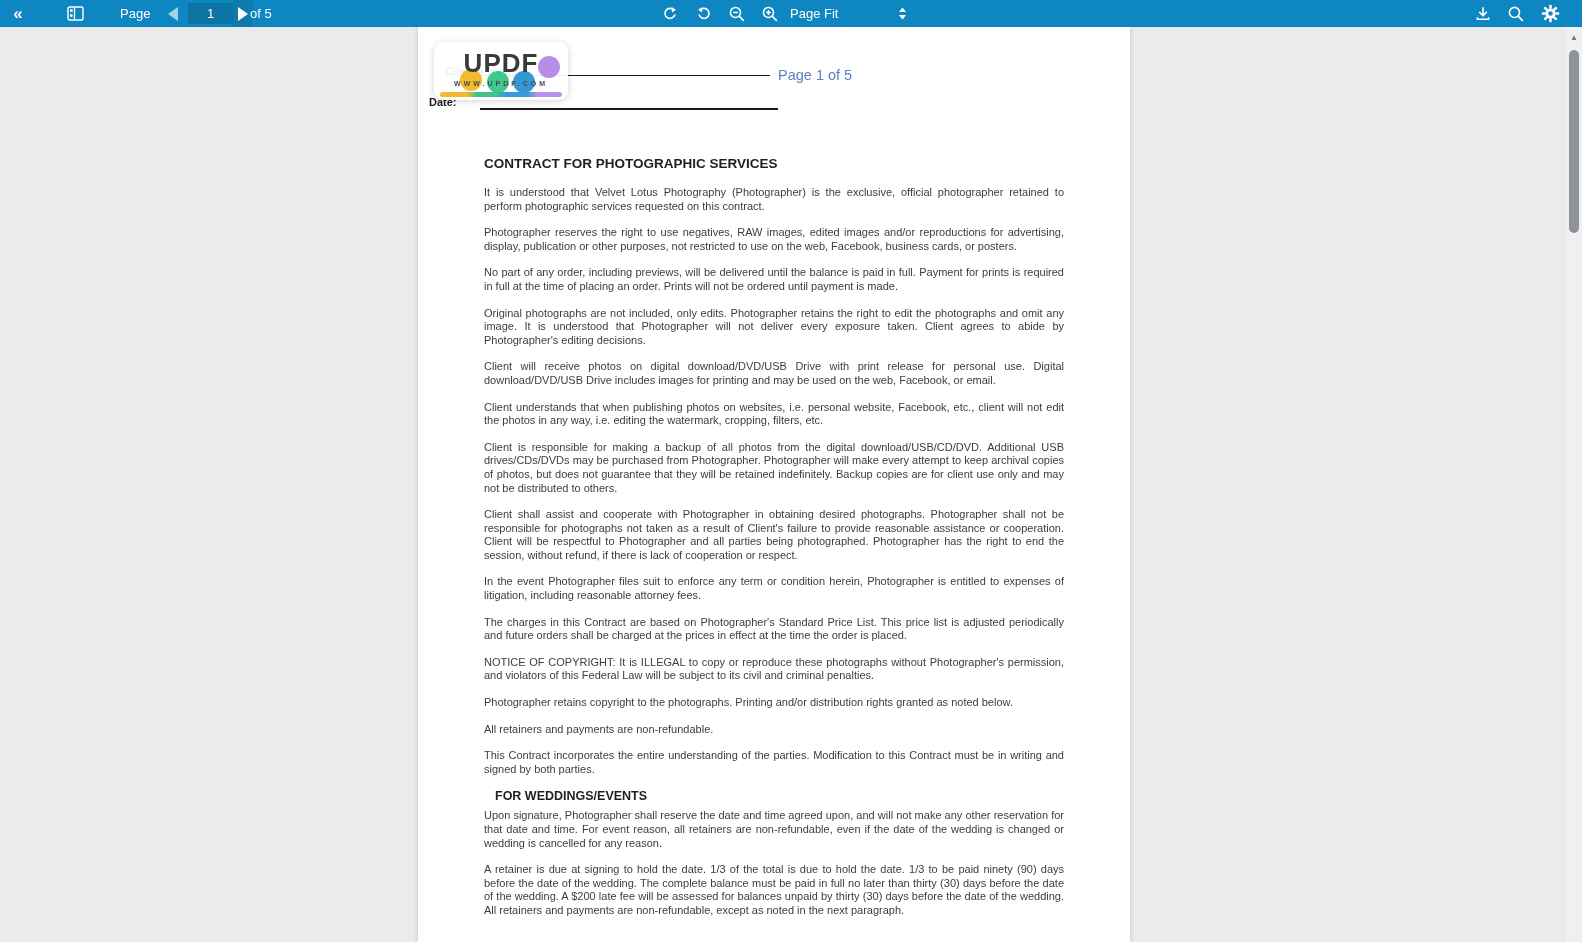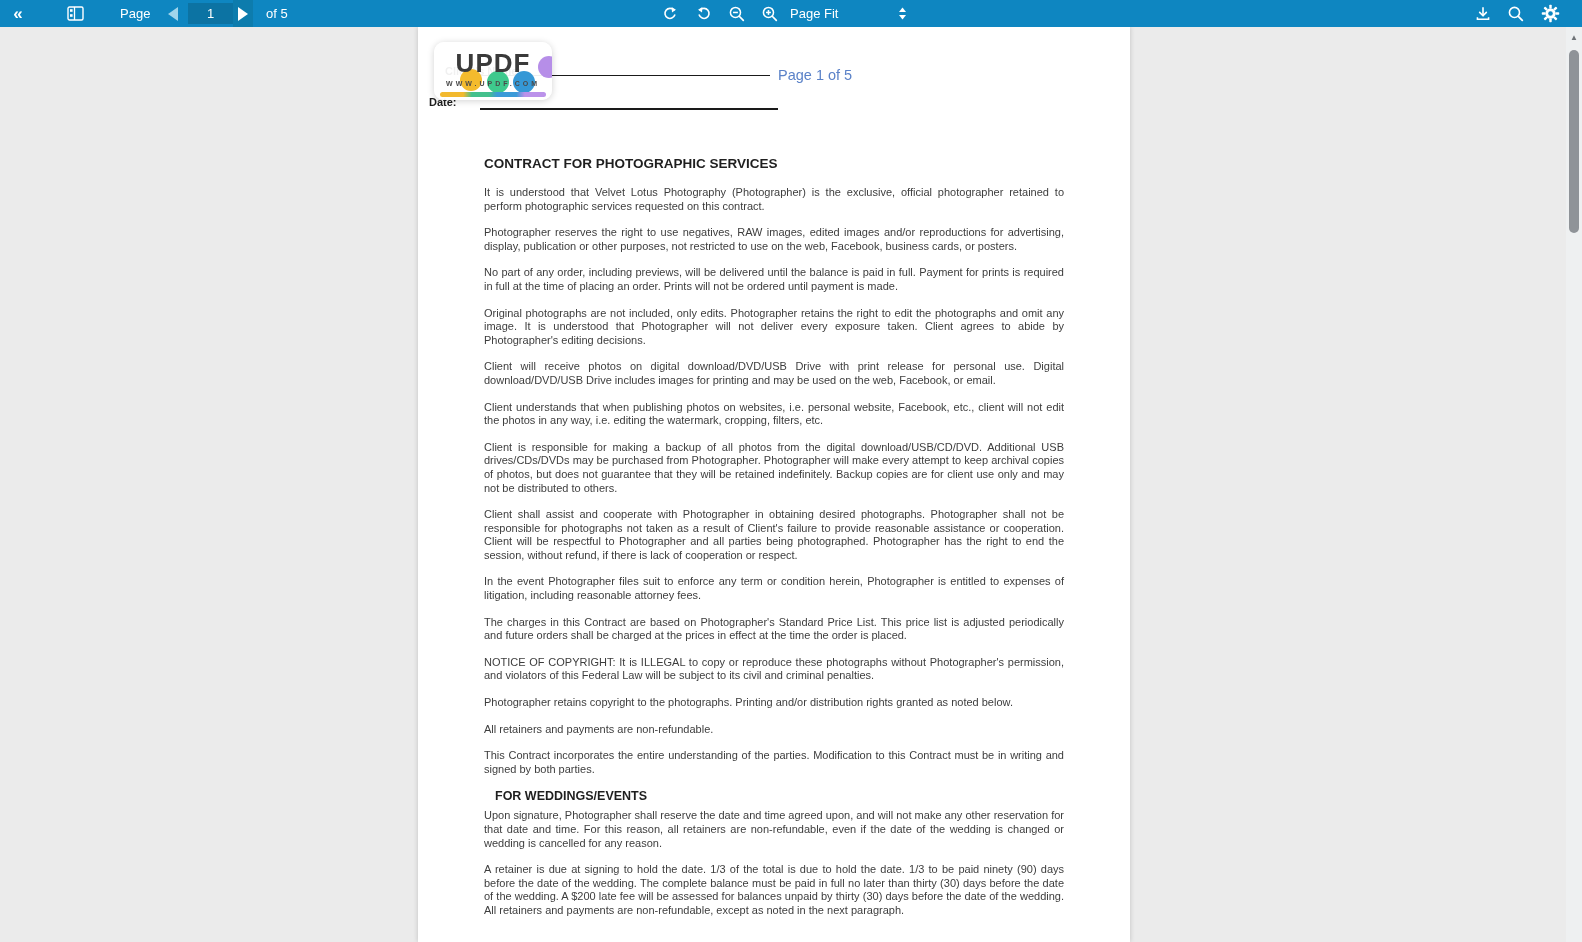--- a/index.html
+++ b/index.html
@@ -13,21 +13,21 @@
              justify-content:center; color:#fff; }
   .tb-text { font-size:13px; color:#fff; }
   .collapse-btn { left:4px; width:26px; font-size:17px; font-weight:bold; letter-spacing:-2px; cursor:pointer; }
   .sidebar-btn { left:62px; width:26px; cursor:pointer; }
   .lbl-page { left:120px; }
   .prev-btn { left:163px; width:20px; cursor:pointer; }
   .page-input { position:absolute; left:188px; top:3px; width:45px; height:21px;
                 background:#0c73a3; border:none; color:#fff; text-align:center;
                 font-size:13px; font-family:"Liberation Sans",sans-serif; outline:none; }
   .next-btn { left:233px; width:20px; background:#0d7cad; cursor:pointer; }
-  .lbl-of { left:266px; }
+  .lbl-of { left:250px; }
   .tb-icon { width:26px; cursor:pointer; }
   .rot-cw { left:657px; } .rot-ccw { left:691px; }
   .zout { left:724px; } .zin { left:757px; }
   .zoom-select { left:790px; width:125px; justify-content:flex-start; cursor:pointer; }
   .spinner { position:absolute; left:108px; top:7px; }
   .dl-btn { left:1470px; } .search-btn { left:1503px; } .gear-btn { left:1537px; font-size:19px; }
   .tri-left { width:0; height:0; border-top:7px solid transparent; border-bottom:7px solid transparent;
               border-right:10px solid #9fd4eb; }
   .tri-right { width:0; height:0; border-top:7px solid transparent; border-bottom:7px solid transparent;
                border-left:10px solid #ffffff; }
@@ -43,21 +43,21 @@
   .page { position:absolute; left:418px; top:27px; width:712px; height:915px;
           background:#ffffff; box-shadow:0 0 5px rgba(0,0,0,0.18); }
   .doc-header { position:relative; height:128px; }
   .client-label { position:absolute; left:27px; top:38px; font-size:11px; font-weight:bold; color:#2b2b2b; }
   .client-line { position:absolute; left:62px; top:48px; width:290px; border-bottom:1.6px solid #1a1a1a; }
   .page-indicator { position:absolute; left:318px; top:40px; font-size:14.5px; color:#5b82c8;margin-left:42px; }
   .date-row { position:absolute; left:11px; top:69px; font-size:11px; font-weight:bold; color:#1d1d1d; }
   .date-line { position:absolute; left:62px; top:81px; width:298px; border-bottom:2px solid #1a1a1a; }
 
   
-  .wm-card { position:absolute; left:16px; top:15px; width:118px; height:58px;
+  .wm-card { position:absolute; left:16px; top:15px; width:134px; height:58px;
              background:rgba(255,255,255,0.93); border-radius:10px;
              box-shadow:0 1px 7px rgba(0,0,0,0.18); z-index:5; overflow:hidden; }
   .wm-circle { position:absolute; width:22px; height:22px; border-radius:50%; z-index:1; }
   .wm-c1 { left:26px; top:27px; background:#f4bb2d; }
   .wm-c2 { left:53px; top:29px; background:#3ec98d; }
   .wm-c3 { left:79px; top:29px; background:#3598d6; }
   .wm-c4 { left:104px; top:14px; background:#b68ee8; }
   .wm-title { position:relative; z-index:2; text-align:center; margin-top:6px;
               font-size:26px; font-weight:bold; color:#3a3a3a; letter-spacing:1px; }
   .wm-site { position:relative; z-index:2; text-align:center; margin-top:1px;
@@ -240,21 +240,21 @@
     <p>Client is responsible for making a backup of all photos from the digital download/USB/CD/DVD. Additional USB drives/CDs/DVDs may be purchased from Photographer. Photographer will make every attempt to keep archival copies of photos, but does not guarantee that they will be retained indefinitely. Backup copies are for client use only and may not be distributed to others.</p>
     <p>Client shall assist and cooperate with Photographer in obtaining desired photographs. Photographer shall not be responsible for photographs not taken as a result of Client's failure to provide reasonable assistance or cooperation. Client will be respectful to Photographer and all parties being photographed. Photographer has the right to end the session, without refund, if there is lack of cooperation or respect.</p>
     <p>In the event Photographer files suit to enforce any term or condition herein, Photographer is entitled to expenses of litigation, including reasonable attorney fees.</p>
     <p>The charges in this Contract are based on Photographer's Standard Price List. This price list is adjusted periodically and future orders shall be charged at the prices in effect at the time the order is placed.</p>
     <p>NOTICE OF COPYRIGHT: It is ILLEGAL to copy or reproduce these photographs without Photographer's permission, and violators of this Federal Law will be subject to its civil and criminal penalties.</p>
     <p>Photographer retains copyright to the photographs. Printing and/or distribution rights granted as noted below.</p>
     <p>All retainers and payments are non-refundable.</p>
     <p>This Contract incorporates the entire understanding of the parties. Modification to this Contract must be in writing and signed by both parties.</p>
 
     <div class="section-heading">FOR WEDDINGS/EVENTS</div>
-    <p>Upon signature, Photographer shall reserve the date and time agreed upon, and will not make any other reservation for that date and time. For this reason, all retainers are non-refundable, even if the date of the wedding is changed or wedding is cancelled for any reason.</p>
+    <p>Upon signature, Photographer shall reserve the date and time agreed upon, and will not make any other reservation for that date and time. For event reason, all retainers are non-refundable, even if the date of the wedding is changed or wedding is cancelled for any reason.</p>
     <p>A retainer is due at signing to hold the date. 1/3 of the total is due to hold the date. 1/3 to be paid ninety (90) days before the date of the wedding. The complete balance must be paid in full no later than thirty (30) days before the date of the wedding. A $200 late fee will be assessed for balances unpaid by thirty (30) days before the date of the wedding. All retainers and payments are non-refundable, except as noted in the next paragraph.</p>
   </div>
 
   <div class="doc-footer">
     <span>Revised: 12/28/2014</span>
     <span>1</span>
   </div>
 </div>
 
 </body></html>

